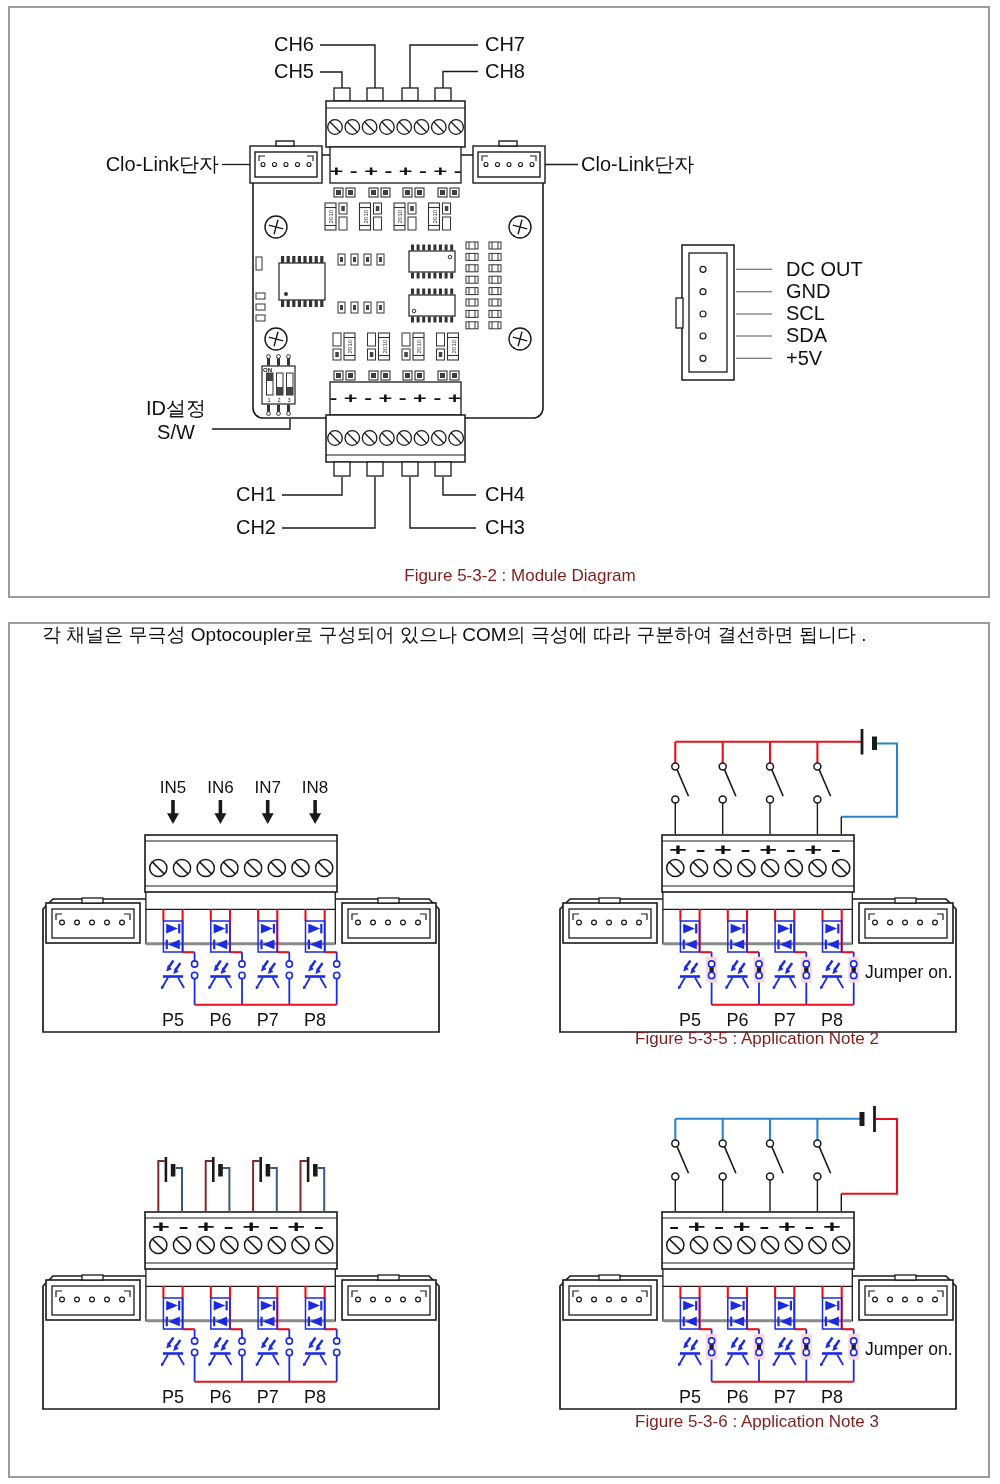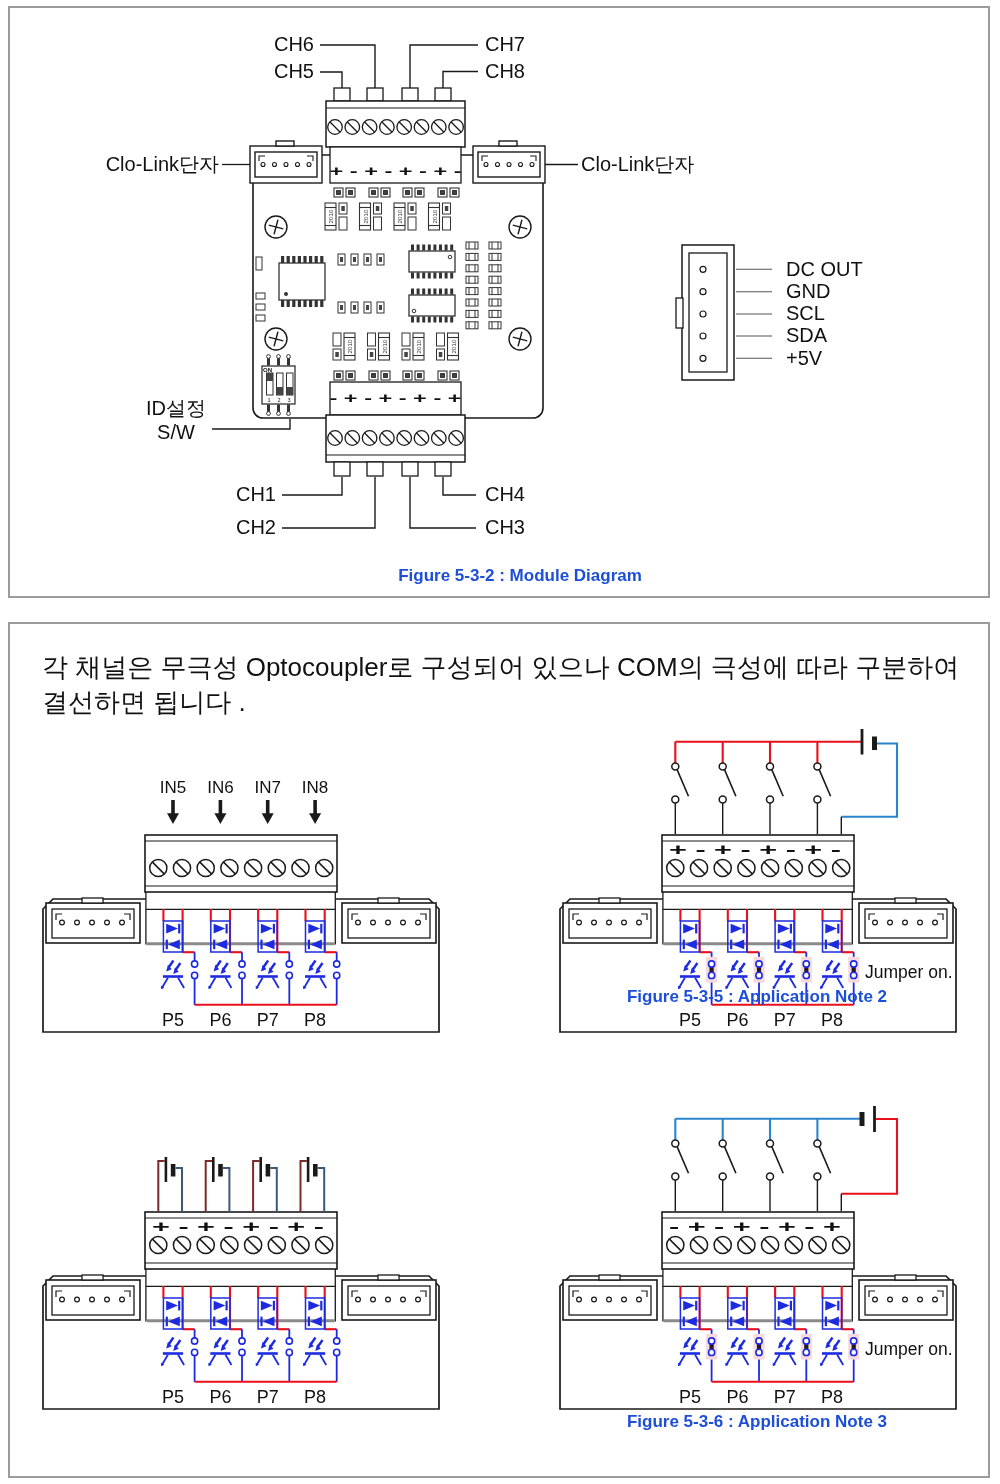--- a/index.html
+++ b/index.html
@@ -2,22 +2,22 @@
 <html><head>
 <meta charset="utf-8">
 <style>
   html,body{margin:0;padding:0;background:#ffffff;}
   #page{position:relative;width:1000px;height:1484px;background:#ffffff;overflow:hidden;
         font-family:"Liberation Sans",sans-serif;color:#111;}
   .section-box{position:absolute;border:2px solid #9b9b9b;background:#fff;}
   #box-module{left:8px;top:6px;width:978px;height:588px;}
   #box-notes{left:8px;top:622px;width:978px;height:852px;}
   #diagram-svg{position:absolute;left:0;top:0;width:1000px;height:1484px;}
-  .caption{position:absolute;font-size:17px;font-weight:bold;text-align:center;color:#1d4ed8;}
-  #intro{position:absolute;left:42px;top:650px;width:920px;font-size:26px;color:#111;}
+  .caption{position:absolute;font-size:17px;font-weight:normal;text-align:center;color:#7f1d1d;}
+  #intro{position:absolute;left:42px;top:622px;width:920px;font-size:19px;color:#111;}
   svg text{font-family:"Liberation Sans",sans-serif;fill:#111;}
   .lbl{font-size:20px;}
   .pol{font-size:15px;font-weight:bold;}
   .polf{font-size:16px;font-weight:bold;}
   .plbl{font-size:18px;}
   .inlbl{font-size:17px;}
   .jlbl{font-size:17.5px;}
   .tiny{font-size:6.2px;fill:#333;}
 </style>
 </head>
@@ -460,15 +460,15 @@
       <text class="jlbl" x="865" y="1355">Jumper on.</text>
       <text class="plbl" text-anchor="middle" x="690" y="1403">P5</text>
       <text class="plbl" text-anchor="middle" x="737.4" y="1403">P6</text>
       <text class="plbl" text-anchor="middle" x="784.7" y="1403">P7</text>
       <text class="plbl" text-anchor="middle" x="832.1" y="1403">P8</text>
     </g>
   </svg>
 
   <div id="intro">각 채널은 무극성 Optocoupler로 구성되어 있으나 COM의 극성에 따라 구분하여 결선하면 됩니다 .</div>
   <div class="caption" style="left:220px;top:566px;width:600px;">Figure 5-3-2 : Module Diagram</div>
-  <div class="caption" style="left:557px;top:987px;width:400px;">Figure 5-3-5 : Application Note 2</div>
+  <div class="caption" style="left:557px;top:1029px;width:400px;">Figure 5-3-5 : Application Note 2</div>
   <div class="caption" style="left:557px;top:1412px;width:400px;">Figure 5-3-6 : Application Note 3</div>
 </div>
 
 </body></html>

